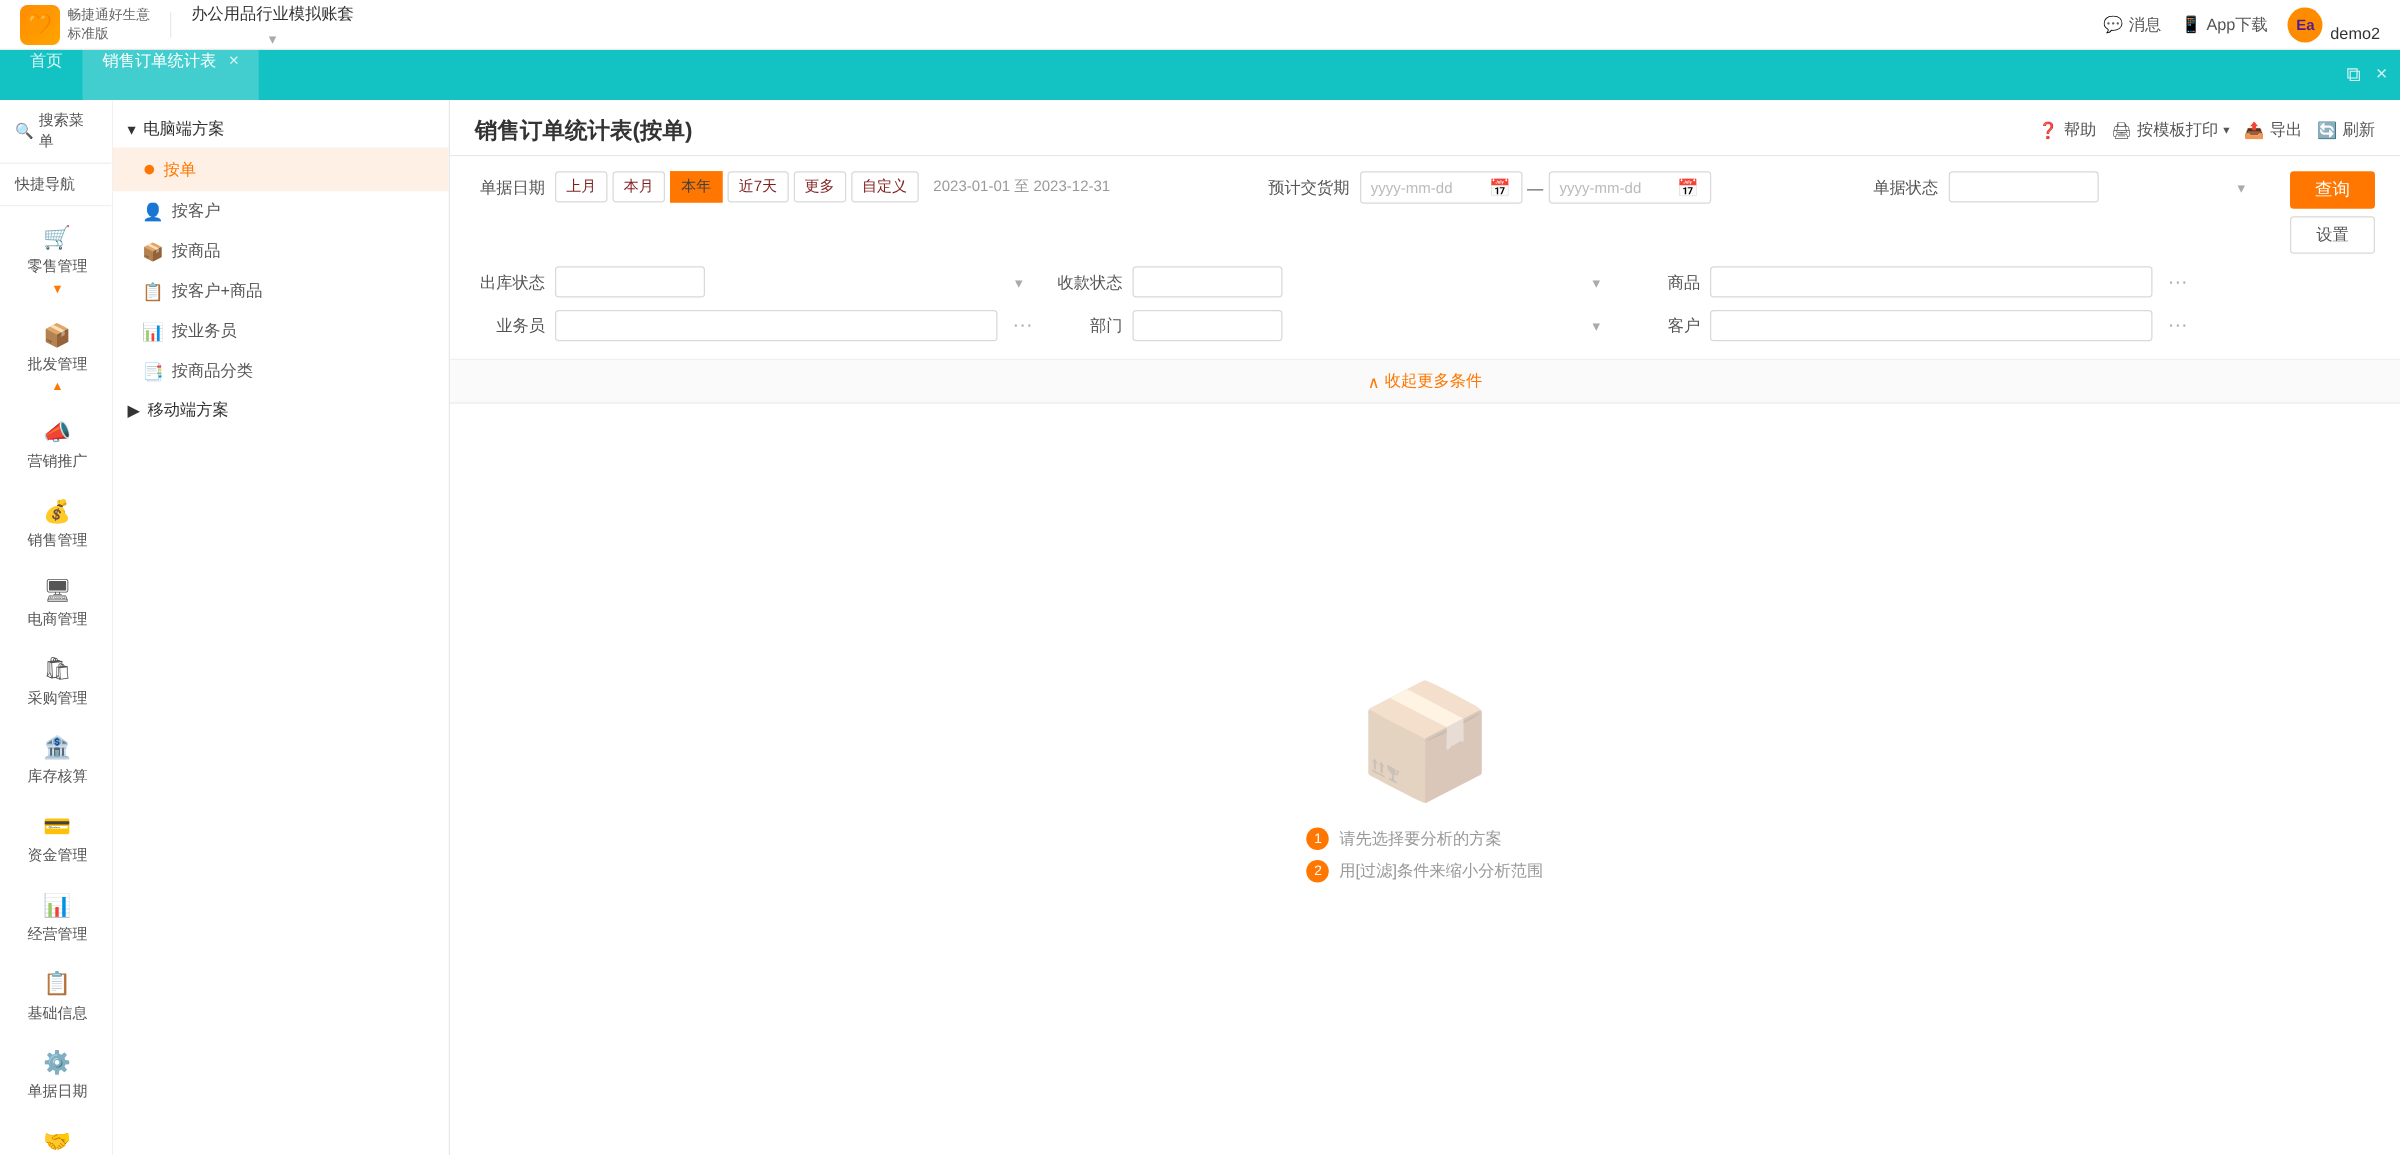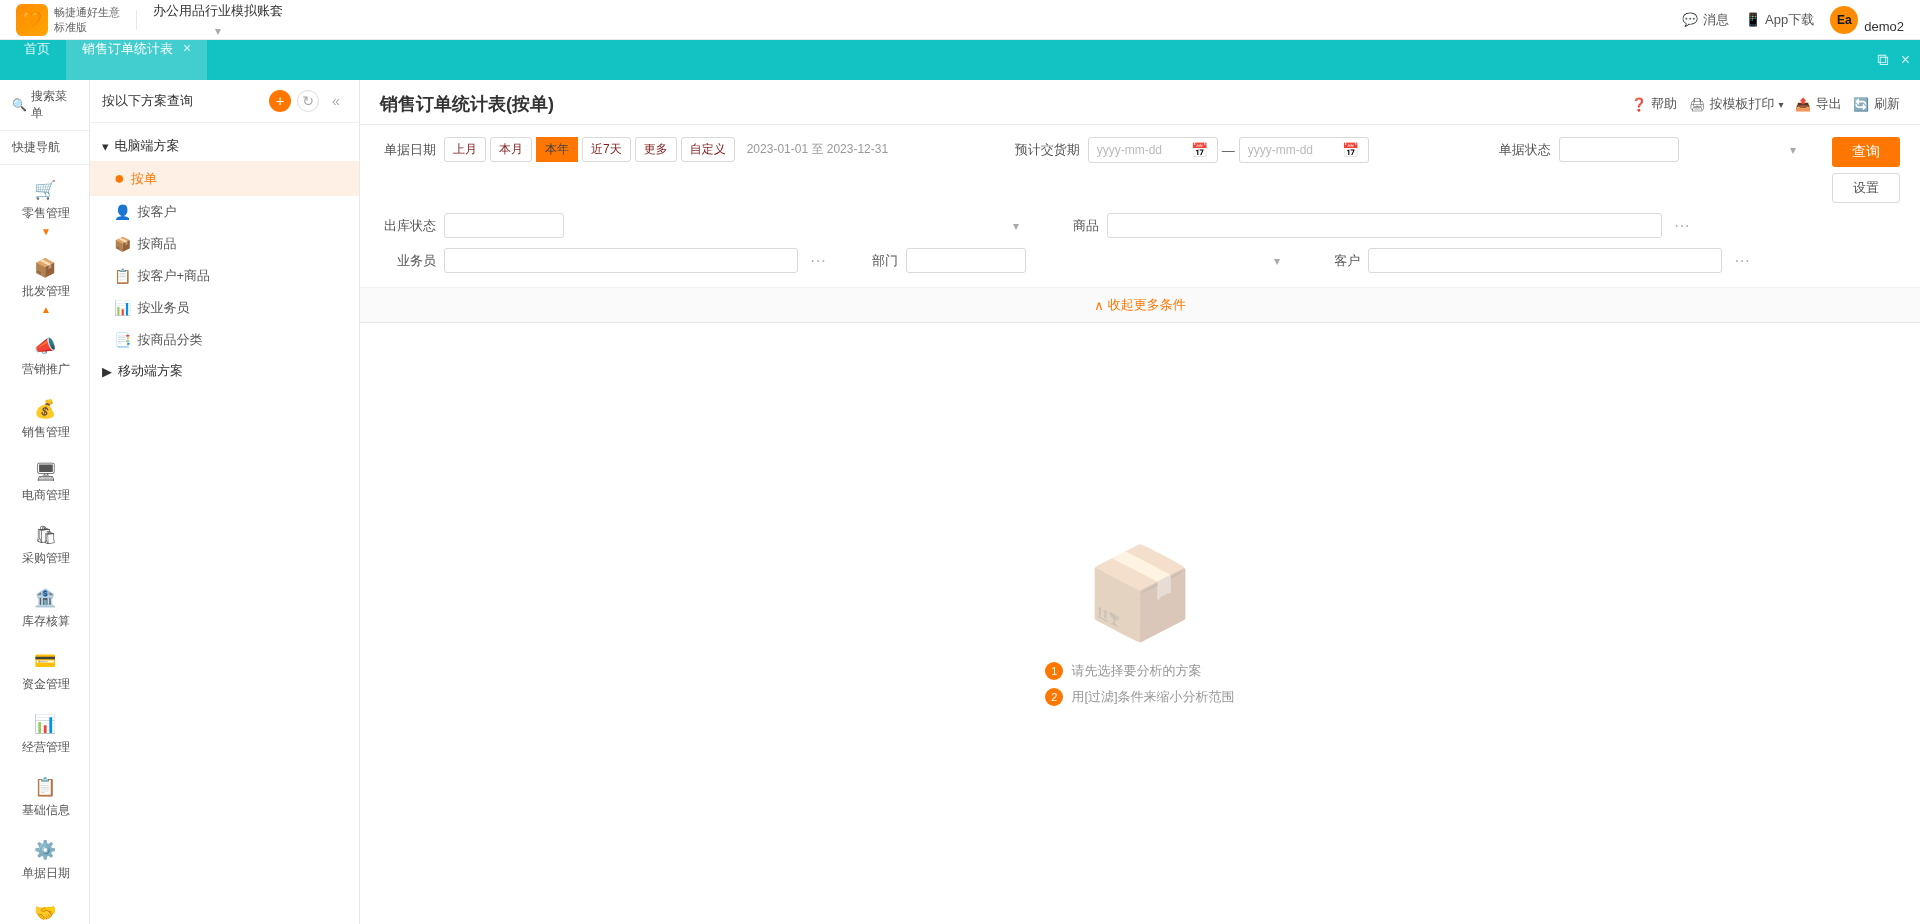--- a/index.html
+++ b/index.html
@@ -7,21 +7,21 @@
 
     
     .top-bar { background: #fff; height: 40px; display: flex; align-items: center; padding: 0 16px; border-bottom: 1px solid #e8e8e8; justify-content: space-between; }
     .top-bar-left { display: flex; align-items: center; gap: 8px; }
     .logo-area { display: flex; align-items: center; gap: 6px; }
     .logo-icon { width: 32px; height: 32px; background: linear-gradient(135deg, #ff8c00, #ffa500); border-radius: 6px; display: flex; align-items: center; justify-content: center; color: white; font-size: 16px; }
     .logo-text { font-size: 11px; color: #666; line-height: 1.3; }
     .app-title-bar { font-size: 13px; color: #333; display: flex; align-items: center; gap: 4px; flex-direction: column; }
     .top-bar-right { display: flex; align-items: center; gap: 16px; }
     .top-bar-btn { display: flex; align-items: center; gap: 4px; color: #555; font-size: 13px; cursor: pointer; }
-    .avatar { width: 28px; height: 28px; background: #ff8c00; border-radius: 50%; display: flex; align-items: center; justify-content: center; color: #0f172a; font-size: 12px; font-weight: bold; }
+    .avatar { width: 28px; height: 28px; background: #ff8c00; border-radius: 50%; display: flex; align-items: center; justify-content: center; color: #4c1d95; font-size: 12px; font-weight: bold; }
 
     
     .tab-bar { background: #13c2c2; height: 40px; display: flex; align-items: center; padding: 0 8px; gap: 0; }
     .tab-item { height: 100%; display: flex; padding: 0 16px; cursor: pointer; color: rgba(255,255,255,0.85); font-size: 13px; gap: 6px; position: relative; }
     .tab-item.active { background: rgba(255,255,255,0.2); color: #fff; }
     .tab-item.home { font-weight: normal; }
     .tab-close { color: rgba(255,255,255,0.8); font-size: 14px; cursor: pointer; margin-left: 4px; }
     .tab-bar-right { margin-left: auto; display: flex; align-items: center; gap: 8px; }
     .tab-window-btn { color: rgba(255,255,255,0.8); font-size: 16px; cursor: pointer; padding: 2px; }
 
@@ -201,28 +201,20 @@
         <span class="item-icon">🤝</span>
 
       </div>
 
     </div>
   </div>
 
   <div class="content-area">
 
     <div class="left-panel">
-      <div class="left-panel-header">
-        <span class="left-panel-title">按以下方案查询</span>
-        <div class="left-panel-actions">
-          <div class="panel-action-btn add">+</div>
-          <div class="panel-action-btn refresh">↻</div>
-          <div class="panel-action-btn collapse">«</div>
-        </div>
-      </div>
       <div class="tree-section">
         <div class="tree-group-header">
           <span>▾</span>
           <span>电脑端方案</span>
         </div>
         <div class="tree-item active">
           <span style="color:#ff7700;font-size:18px;">●</span>
           <span>按单</span>
         </div>
         <div class="tree-item">
@@ -323,20 +315,28 @@
         <div class="filter-grid-row">
           <div class="filter-col" style="flex:1;">
             <span class="filter-col-label">出库状态</span>
             <div class="select-wrapper" style="flex:1;">
               <select class="filter-select">
                 <option value=""></option>
               </select>
             </div>
           </div>
           <div class="filter-col" style="flex:1;">
+            <span class="filter-col-label">收款状态</span>
+            <div class="select-wrapper" style="flex:1;">
+              <select class="filter-select">
+                <option value=""></option>
+              </select>
+            </div>
+          </div>
+          <div class="filter-col" style="flex:1;">
             <span class="filter-col-label">商品</span>
             <input class="filter-input" style="flex: 1 1 0%;">
             <span class="filter-dots">···</span>
           </div>
           <div style="flex:0.3;"></div>
         </div>
 
         <div class="filter-grid-row">
           <div class="filter-col" style="flex:1;">
             <span class="filter-col-label">业务员</span>

